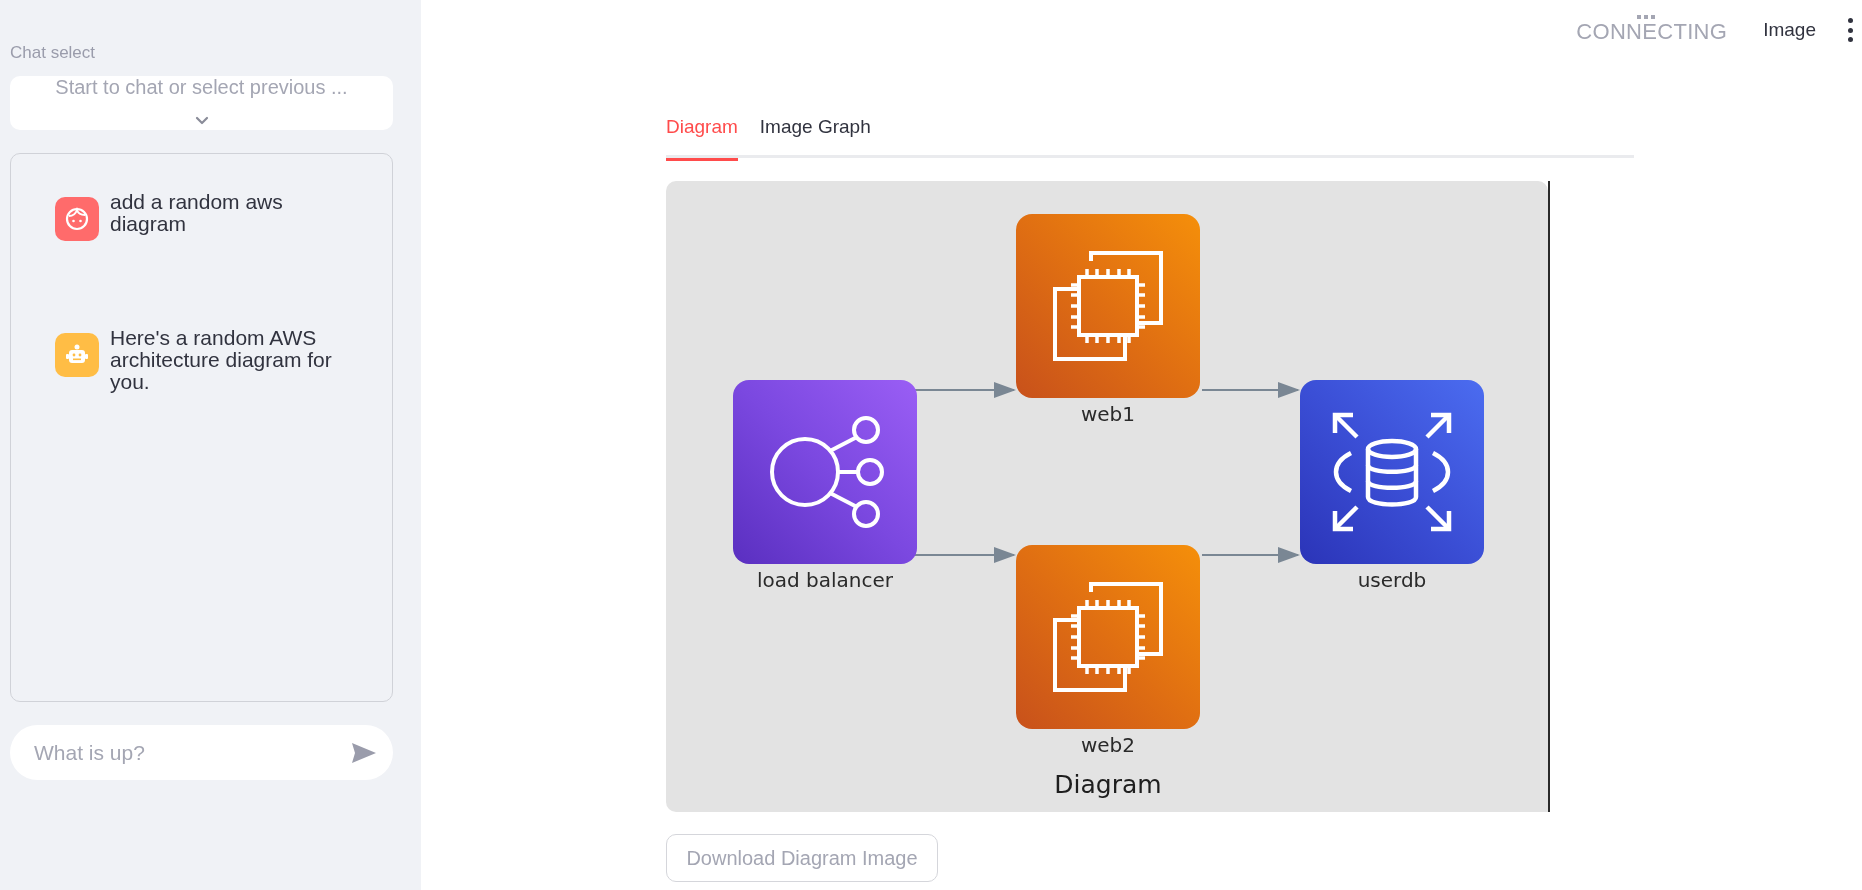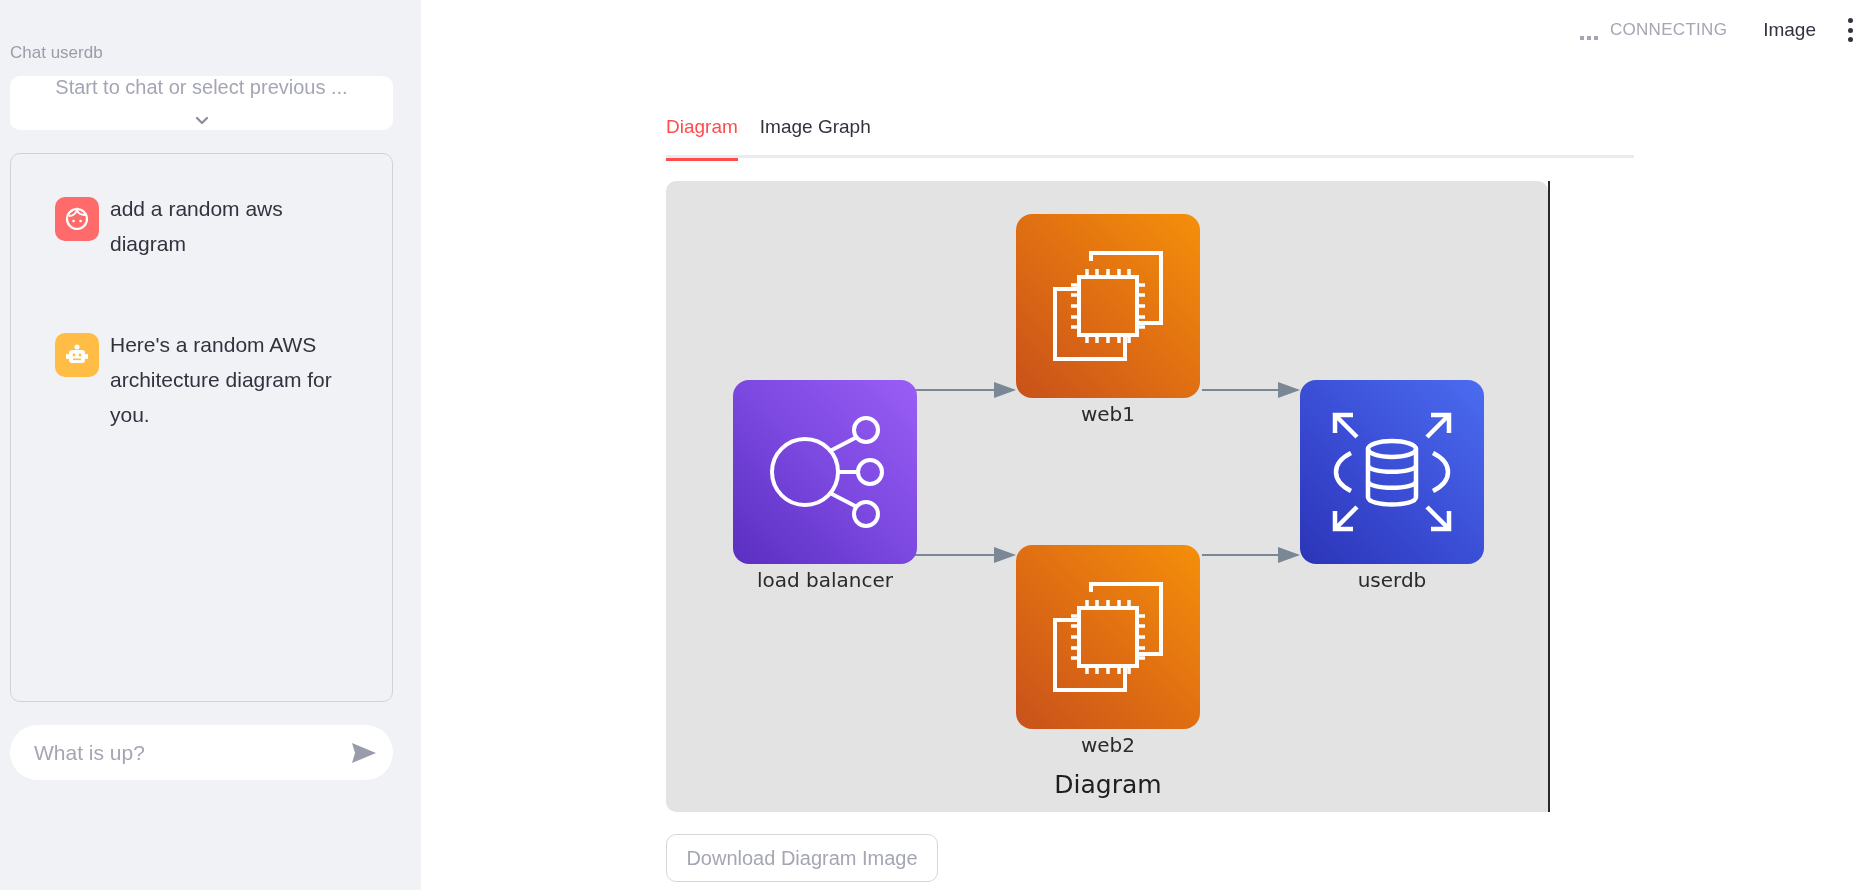--- a/index.html
+++ b/index.html
@@ -10,30 +10,30 @@
   .select { position: absolute; left: 10px; top: 76px; width: 383px; height: 54px; background: #fff;
     border-radius: 10px; display: flex; align-items: center; padding: 0 20px; cursor: pointer; flex-direction: column; }
   .select .ph { flex: 1; font-size: 20px; color: #a4a6b3; white-space: nowrap; overflow: hidden; }
   .select .chev { width: 20px; height: 20px; }
   .chatbox { position: absolute; left: 10px; top: 153px; width: 383px; height: 549px;
     border: 1.5px solid #d0d2d8; border-radius: 10px; }
   .msg { position: absolute; left: 44px; display: flex; }
   .avatar { width: 44px; height: 44px; border-radius: 10px; display: flex; align-items: center; justify-content: center; flex: none; }
   .avatar.user { background: #ff6b6b; }
   .avatar.bot { background: #ffbd45; }
-  .msg-text { margin-left: 11px; width: 230px; font-size: 21px; line-height: 35px; color: #31333f; margin-top: -6px; }
+  .msg-text { margin-left: 11px; width: 230px; font-size: 21px; line-height: 22px; color: #31333f; margin-top: -6px; }
   .chat-input { position: absolute; left: 10px; top: 725px; width: 383px; height: 55px; background: #fff;
     border-radius: 28px; display: flex; align-items: center; padding: 0 14px 0 24px; }
   .chat-input input { flex: 1; border: none; outline: none; font-size: 21px; color: #31333f; background: transparent;
     font-family: "Liberation Sans", sans-serif; }
   .chat-input input::placeholder { color: #a4a6b3; }
   .send { width: 30px; height: 30px; cursor: pointer; display: flex; align-items: center; justify-content: center; }
 
   .topbar { position: absolute; right: 0; top: 0; height: 60px; display: flex; align-items: center; }
-  .status { display: flex; align-items: flex-end; font-size: 17px; color: #a4a6b3; letter-spacing: 0.3px; margin-right: 36px; }
+  .status { display: flex; align-items: center; font-size: 22px; color: #a4a6b3; letter-spacing: 0.3px; margin-right: 36px; flex-direction: column; }
   .dots { display: flex; gap: 3px; margin-right: 12px; }
   .dots span { width: 4px; height: 4px; background: #a4a6b3; }
   .deploy { font-size: 19px; color: #31333f; margin-right: 30px; cursor: pointer; }
   .kebab { width: 8px; height: 24px; display: flex; flex-direction: column; justify-content: space-between; align-items: center; margin-right: 8px; cursor: pointer; }
   .kebab span { width: 5px; height: 5px; border-radius: 50%; background: #31333f; }
 
   .tabs { position: absolute; left: 666px; top: 110px; width: 968px; height: 48px; border-bottom: 3px solid #eaebee; display: flex; }
   .tab { font-size: 19px; color: #31333f; height: 48px; margin-right: 22px; cursor: pointer; position: relative; padding-top: 6px; }
   .tab.active { color: #ff4b4b; }
   .tab.active::after { content: ""; position: absolute; left: 0; right: 0; bottom: -3px; height: 3px; background: #ff4b4b; }
@@ -52,21 +52,21 @@
     border-top: 8px solid transparent; border-bottom: 8px solid transparent; }
 
   .download { position: absolute; left: 666px; top: 834px; width: 272px; height: 48px; background: #fff;
     border: 1.5px solid #d5d6db; border-radius: 10px; font-size: 20px; color: #a4a6b3; display: flex; align-items: center;
     justify-content: center; cursor: pointer; font-family: "Liberation Sans", sans-serif; }
 </style>
 </head>
 <body>
 
 <div class="sidebar">
-  <div class="sb-label">Chat userdb</div>
+  <div class="sb-label">Chat select</div>
   <div class="select">
     <span class="ph">Start to chat or select previous ...</span>
     <svg class="chev" viewBox="0 0 20 20">
         <path d="M5 8 L10 13 L15 8" fill="none" stroke="#8a8c99" stroke-width="2.2" stroke-linecap="round" stroke-linejoin="round"></path>
       </svg>
   </div>
 
   <div class="chatbox">
     <div class="msg" style="top:43px;">
       <div class="avatar user">

